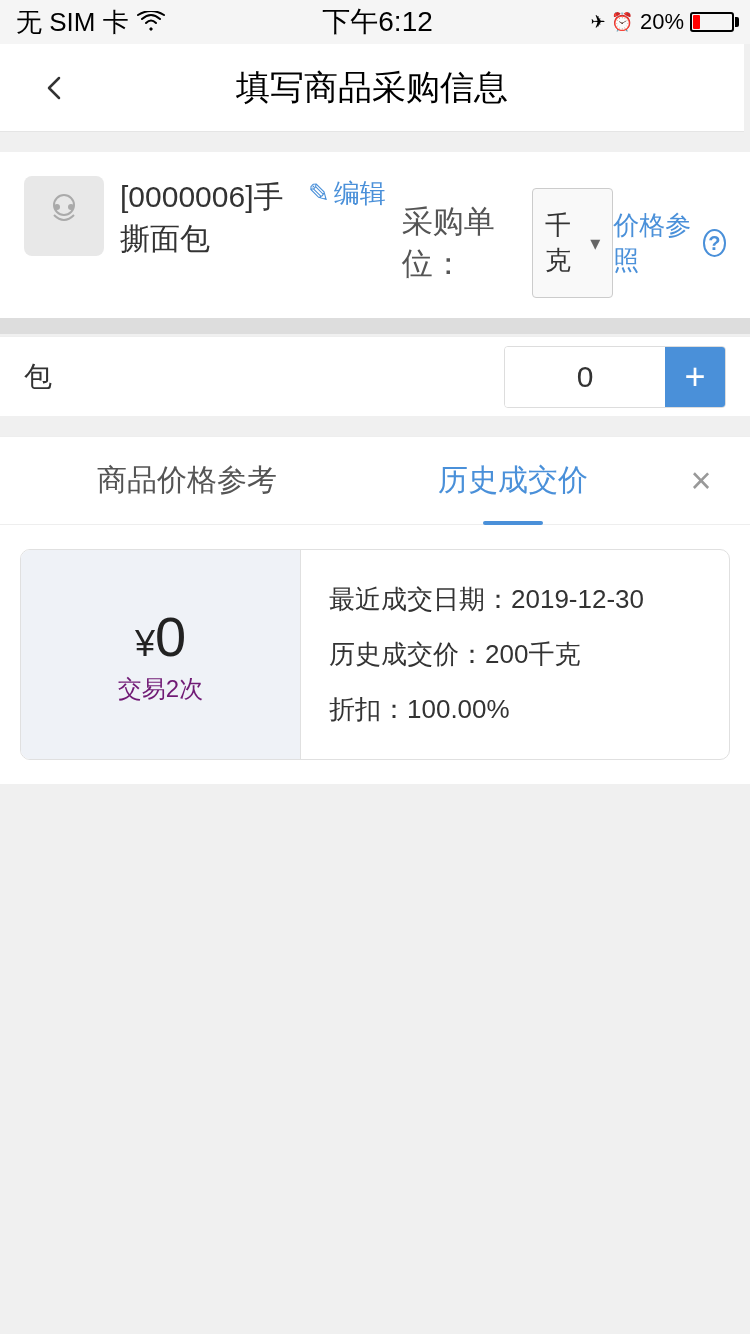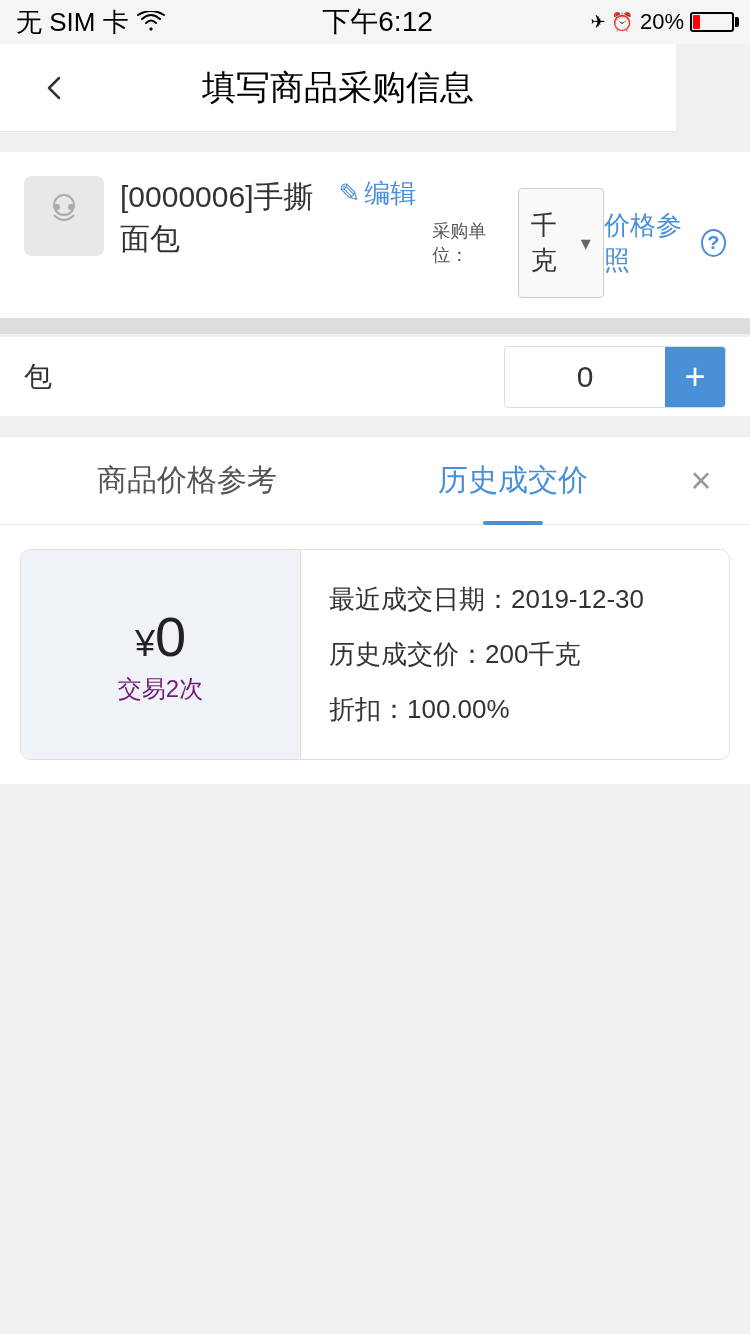--- a/index.html
+++ b/index.html
@@ -34,21 +34,21 @@
       content: ''; position: absolute; right: -7px; top: 50%; transform: translateY(-50%);
       width: 4px; height: 10px; background: #000; border-radius: 0 2px 2px 0;
     }
     .battery-fill {
       position: absolute; left: 1px; top: 1px; bottom: 1px;
       width: 18%; background: #f00; border-radius: 1px;
     }
 
     
     .nav-bar {
-      width: 676px;
+      width: 744px;
       height: 88px;
       background: #fff;
       display: flex;
       align-items: center;
       padding: 0 24px;
       border-bottom: 1px solid #e5e5e5;
     }
     .nav-back {
       width: 60px; height: 60px;
       display: flex; align-items: center; justify-content: center;
@@ -97,31 +97,31 @@
       font-size: 26px;
       display: flex; align-items: center; gap: 4px;
       cursor: pointer; flex-shrink: 0;
     }
     .product-unit-row {
       display: flex;
       align-items: center;
       justify-content: space-between;
       margin-top: 12px;
     }
-    .unit-label { font-size: 18px; color: #555; }
+    .unit-label { font-size: 31px; color: #555; }
     .unit-select {
       border: 1px solid #ccc; border-radius: 4px;
       padding: 19px 12px;
       font-size: 26px; color: #333;
       display: flex; align-items: center; gap: 8px;
       background: #f9f9f9;
     }
     .price-ref {
       color: #4a90d9; font-size: 26px;
-      display: flex; align-items: center; gap: 6px; cursor: pointer; font-family: Liberation Mono, monospace;
+      display: flex; align-items: center; gap: 6px; cursor: pointer;
     }
     .price-ref-circle {
       width: 28px; height: 28px;
       border: 2px solid #4a90d9;
       border-radius: 50%;
       display: flex; align-items: center; justify-content: center;
       font-size: 20px; color: #4a90d9; font-weight: bold;
     }
 
     

